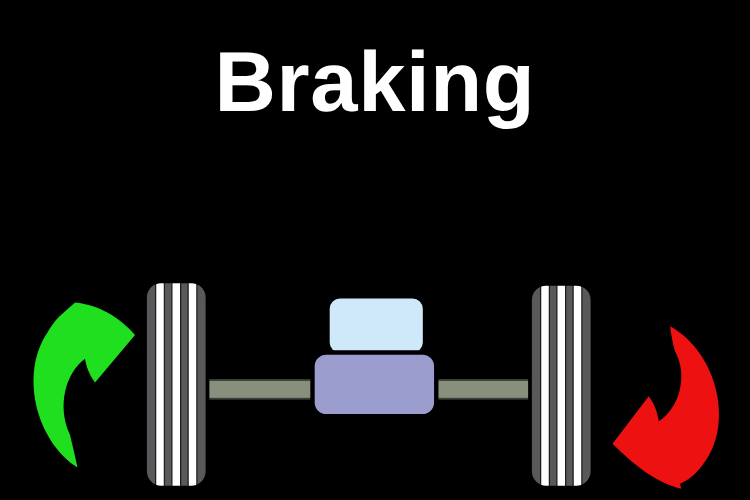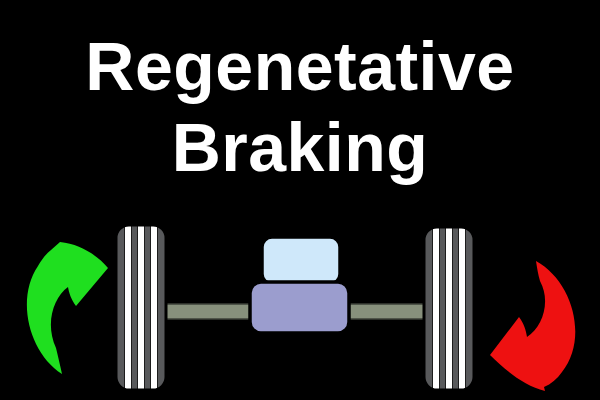--- a/index.html
+++ b/index.html
@@ -35,21 +35,20 @@
     top: 0;
     left: 0;
   }
 </style>
 </head>
 <body>
 
 <div class="stage">
 
   <div class="title">
-    <div>Regenetative</div>
     <div>Braking</div>
   </div>
 
   <svg class="diagram-svg" width="600" height="400" viewBox="0 0 600 400">
     <defs>
       <clipPath id="clipWheelL">
           <rect x="116" y="225" width="50" height="165" rx="13"></rect>
         </clipPath>
       <clipPath id="clipWheelR">
           <rect x="424" y="227" width="50" height="163" rx="13"></rect>

